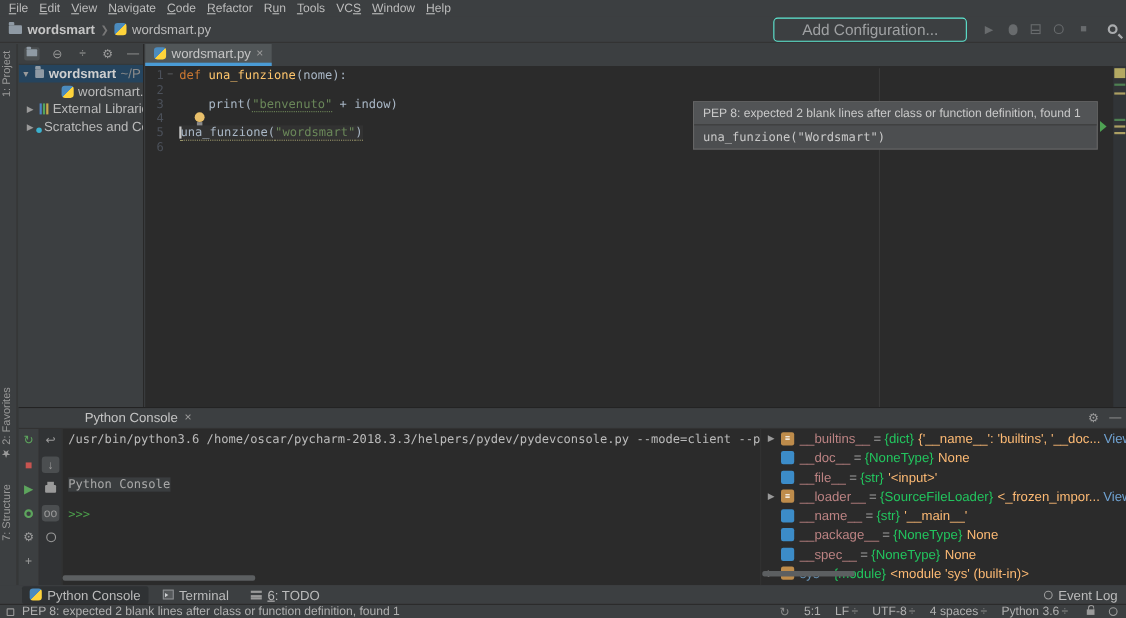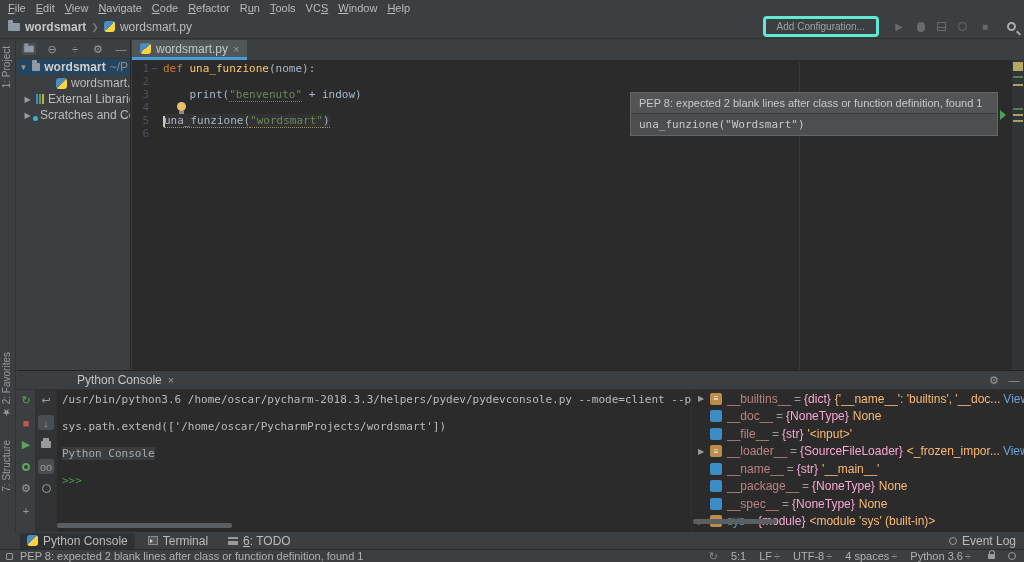--- a/index.html
+++ b/index.html
@@ -10,21 +10,21 @@
   #menubar { position:absolute; top:0; left:0; right:0; height:15px; display:flex; align-items:center; padding-left:3px; font-size:11px; background:#3c3f41; }
   .menu-item { padding:0 5px; cursor:default; }
   .menu-item .mn { text-decoration:underline; }
 
   
   #toolbar { position:absolute; top:15px; left:0; right:0; height:24px; background:#3c3f41; border-bottom:1px solid #323232; display:flex; align-items:center; padding:0 8px; font-size:12px; }
   #breadcrumb { display:flex; align-items:center; gap:5px; }
   .crumb-sep { color:#777; font-size:9px; }
   .crumb-project { font-weight:bold; color:#c5c5c5; }
   #toolbar .spacer { flex:1; }
-  #add-config-btn { border:3px solid #5eead4; border-radius:4px; padding:2px 11px; font-size:10px; color:#9fa1a3; background:transparent; margin-right:14px; }
+  #add-config-btn { border:1px solid #5eead4; border-radius:4px; padding:2px 25px; font-size:14px; color:#9fa1a3; background:transparent; margin-right:14px; }
   .tb-icons { display:flex; align-items:center; gap:12px; margin-right:16px; }
   .tb-icon { color:#686b6d; font-size:10px; width:12px; text-align:center; }
 
   
   .folder-icon { width:12px; height:8px; background:#8f9aa4; border-radius:1px; position:relative; display:inline-block; }
   .folder-icon::before { content:''; position:absolute; top:-3px; left:0; width:5px; height:3px; background:#8f9aa4; border-radius:1px 1px 0 0; }
   .py-icon { width:11px; height:11px; border-radius:3px; background:linear-gradient(135deg,#4b8bbe 0 50%,#ffd43b 50% 100%); display:inline-block; flex:none; }
   .magnifier { width:9px; height:9px; border:2px solid #a9abad; border-radius:50%; position:relative; display:inline-block; }
   .magnifier::after { content:''; position:absolute; width:5px; height:2px; background:#a9abad; transform:rotate(45deg); left:7px; top:8px; }
   .bug-shape { width:8px; height:10px; background:#686b6d; border-radius:4px; display:inline-block; }
@@ -104,21 +104,21 @@
   .con-line { white-space:pre; height:13.5px; }
   .con-line .selbox { background:#3a3d3f; color:#a9a9a9; }
   .con-line.prompt { color:#4b9c4b; }
   #variables { position:absolute; left:674px; top:19px; right:0; bottom:0; border-left:1px solid #323232; background:#2b2b2b; font-size:12px; overflow:hidden; }
   .var-row { height:17.5px; display:flex; align-items:center; padding-left:6px; white-space:nowrap; overflow:hidden; }
   .var-arrow { width:12px; color:#9a9a9a; font-size:8px; flex:none; }
   .var-ic { width:12px; height:12px; border-radius:2px; margin-right:5px; flex:none; display:flex; align-items:center; justify-content:center; font-size:8px; color:#fff; }
   .var-ic.dict { background:#be8c4b; } .var-ic.var { background:#3c8cc8; }
   .var-name { color:#bc8383; } .var-name.blue { color:#6897bb; }
   .var-eq { color:#9a9a9a; padding:0 3px; }
-  .var-type { color:#f9a8d4; }
+  .var-type { color:#22c55e; }
   .var-val { color:#fdba74; padding-left:4px; }
   .var-view { color:#6fa1d0; padding-left:3px; }
   .hthumb { position:absolute; height:5px; background:#5c5f61; border-radius:2px; }
 
   
   #toolwindow-bar { position:absolute; top:532px; left:0; right:0; height:17px; background:#3c3f41; display:flex; align-items:center; padding:0 8px 0 20px; font-size:12px; gap:6px; }
   .tw-item { display:flex; align-items:center; gap:5px; padding:1px 7px; border-radius:2px; color:#bbb; }
   .tw-item.active { background:#2f3234; }
   .tw-item .mn { text-decoration:underline; }
   #toolwindow-bar .spacer { flex:1; }
@@ -296,21 +296,20 @@
           <span class="printer-shape"></span>
         </span>
         <span class="con-ic active">oo</span>
         <span class="con-ic ">
           <span class="clock-shape lit"></span>
         </span>
       </div>
     <div id="console-out">
         <div class="con-line">/usr/bin/python3.6 /home/oscar/pycharm-2018.3.3/helpers/pydev/pydevconsole.py --mode=client --port=36439</div>
         <div class="con-line"> </div>
-        <div class="con-line">sys.path.extend(['/home/oscar/PycharmProjects/wordsmart'])</div>
         <div class="con-line"> </div>
         <div class="con-line"><span class="selbox">Python Console</span></div>
         <div class="con-line"> </div>
         <div class="con-line prompt">&gt;&gt;&gt;</div>
       </div>
   </div>
   <div id="variables">
       <div class="var-row">
         <span class="var-arrow">▶</span>
         <span class="var-ic dict">≡</span>

